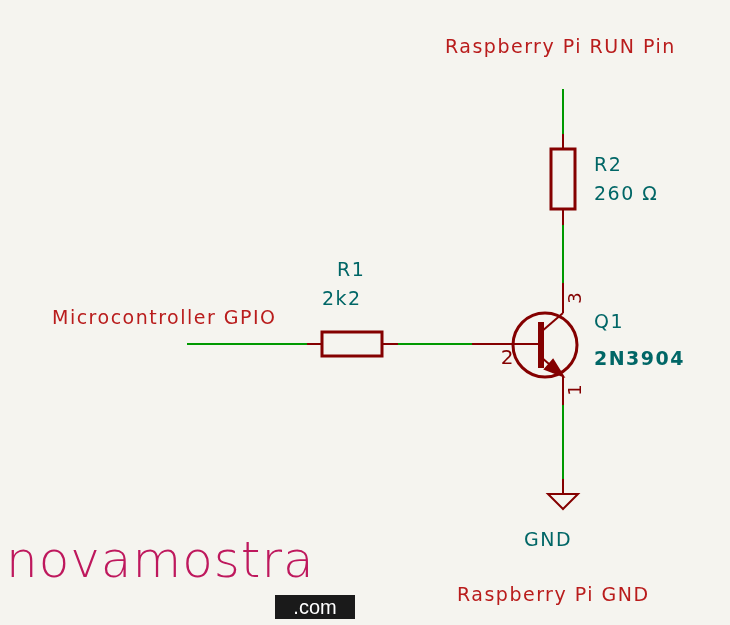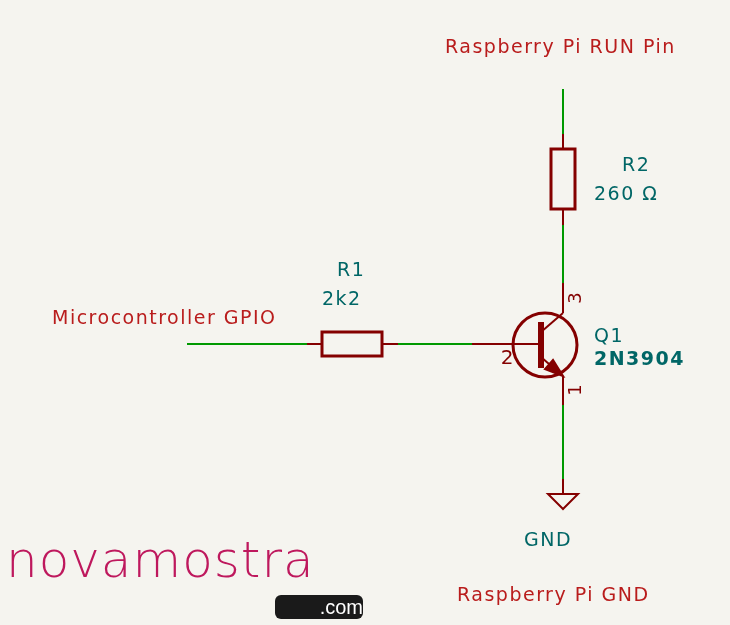--- a/index.html
+++ b/index.html
@@ -1,21 +1,21 @@
 <!DOCTYPE html>
 <html><head>
   <meta charset="utf-8">
   <style>
     html, body { margin: 0; padding: 0; }
     body { width: 730px; height: 625px; background: #f5f4ef; position: relative; overflow: hidden; font-family: "DejaVu Sans", sans-serif; }
     .lbl { position: absolute; font-family: "DejaVu Sans", sans-serif; font-size: 19px; color: #b91c1c; white-space: nowrap; letter-spacing: 1.5px; }
     .ref { position: absolute; font-family: "DejaVu Sans", sans-serif; font-size: 19px; color: #006666; white-space: nowrap; letter-spacing: 1.5px; }
     svg.sch { position: absolute; left: 0; top: 0; }
     .logo { position: absolute; left: 6px; top: 535px; font-family: "DejaVu Sans", sans-serif; font-weight: 300; font-size: 50px; color: #be185d; letter-spacing: 1px; line-height: 50px; }
-    .logo-com { position: absolute; left: 275px; top: 595px; width: 88px; height: 24px; background: #1a1a1a; color: #fff; font-family: "Liberation Sans", sans-serif; font-size: 20px; text-align: right; line-height: 24px; border-radius: 6px; }
+    .logo-com { position: absolute; left: 275px; top: 595px; width: 80px; height: 24px; background: #1a1a1a; color: #fff; font-family: "Liberation Sans", sans-serif; font-size: 20px; text-align: center; line-height: 24px; }
   </style>
 </head>
 <body>
 
 <svg class="sch" width="730" height="625" viewBox="0 0 730 625">
 
   <line x1="563" y1="89" x2="563" y2="134" stroke="#009900" stroke-width="2"></line>
   <line x1="563" y1="225" x2="563" y2="283" stroke="#009900" stroke-width="2"></line>
   <line x1="563" y1="405" x2="563" y2="479" stroke="#009900" stroke-width="2"></line>
   <line x1="187" y1="344" x2="307" y2="344" stroke="#009900" stroke-width="2"></line>
@@ -52,28 +52,28 @@
     <line x1="563" y1="479" x2="563" y2="494" stroke="#840000" stroke-width="2"></line>
     <polygon points="548,494 578,494 563,509" fill="none" stroke="#840000" stroke-width="2"></polygon>
   </g>
 
   <text x="0" y="0" transform="translate(567,298) rotate(-90)" fill="#840000" font-family="DejaVu Sans, sans-serif" font-size="18" text-anchor="middle" dominant-baseline="hanging">3</text>
   <text x="0" y="0" transform="translate(567,390) rotate(-90)" fill="#840000" font-family="DejaVu Sans, sans-serif" font-size="18" text-anchor="middle" dominant-baseline="hanging">1</text>
   <text x="507" y="364" fill="#840000" font-family="DejaVu Sans, sans-serif" font-size="20" text-anchor="middle">2</text>
 </svg>
 
 <div class="lbl" style="left:445px; top:35px;">Raspberry Pi RUN Pin</div>
-<div class="ref" style="left:594px; top:153px;margin-left:28px;">R2</div>
+<div class="ref" style="left:594px; top:153px;">R2</div>
 <div class="ref" style="left:594px; top:182px;">260 Ω</div>
 
 <div class="ref" style="left:337px; top:258px;">R1</div>
 <div class="ref" style="left:322px; top:287px;">2k2</div>
 
 <div class="lbl" style="left:52px; top:306px;">Microcontroller GPIO</div>
 
-<div class="ref" style="left:594px; top:324px;">Q1</div>
+<div class="ref" style="left:594px; top:310px;">Q1</div>
 <div class="ref" style="left:594px; top:347px;font-weight:bold;">2N3904</div>
 
 <div class="ref" style="left:524px; top:528px;text-align:right;">GND</div>
 <div class="lbl" style="left:457px; top:575px;margin-top:8px;">Raspberry Pi GND</div>
 
 <div class="logo">novamostra</div>
 <div class="logo-com">.com</div>
 
 </body></html>

